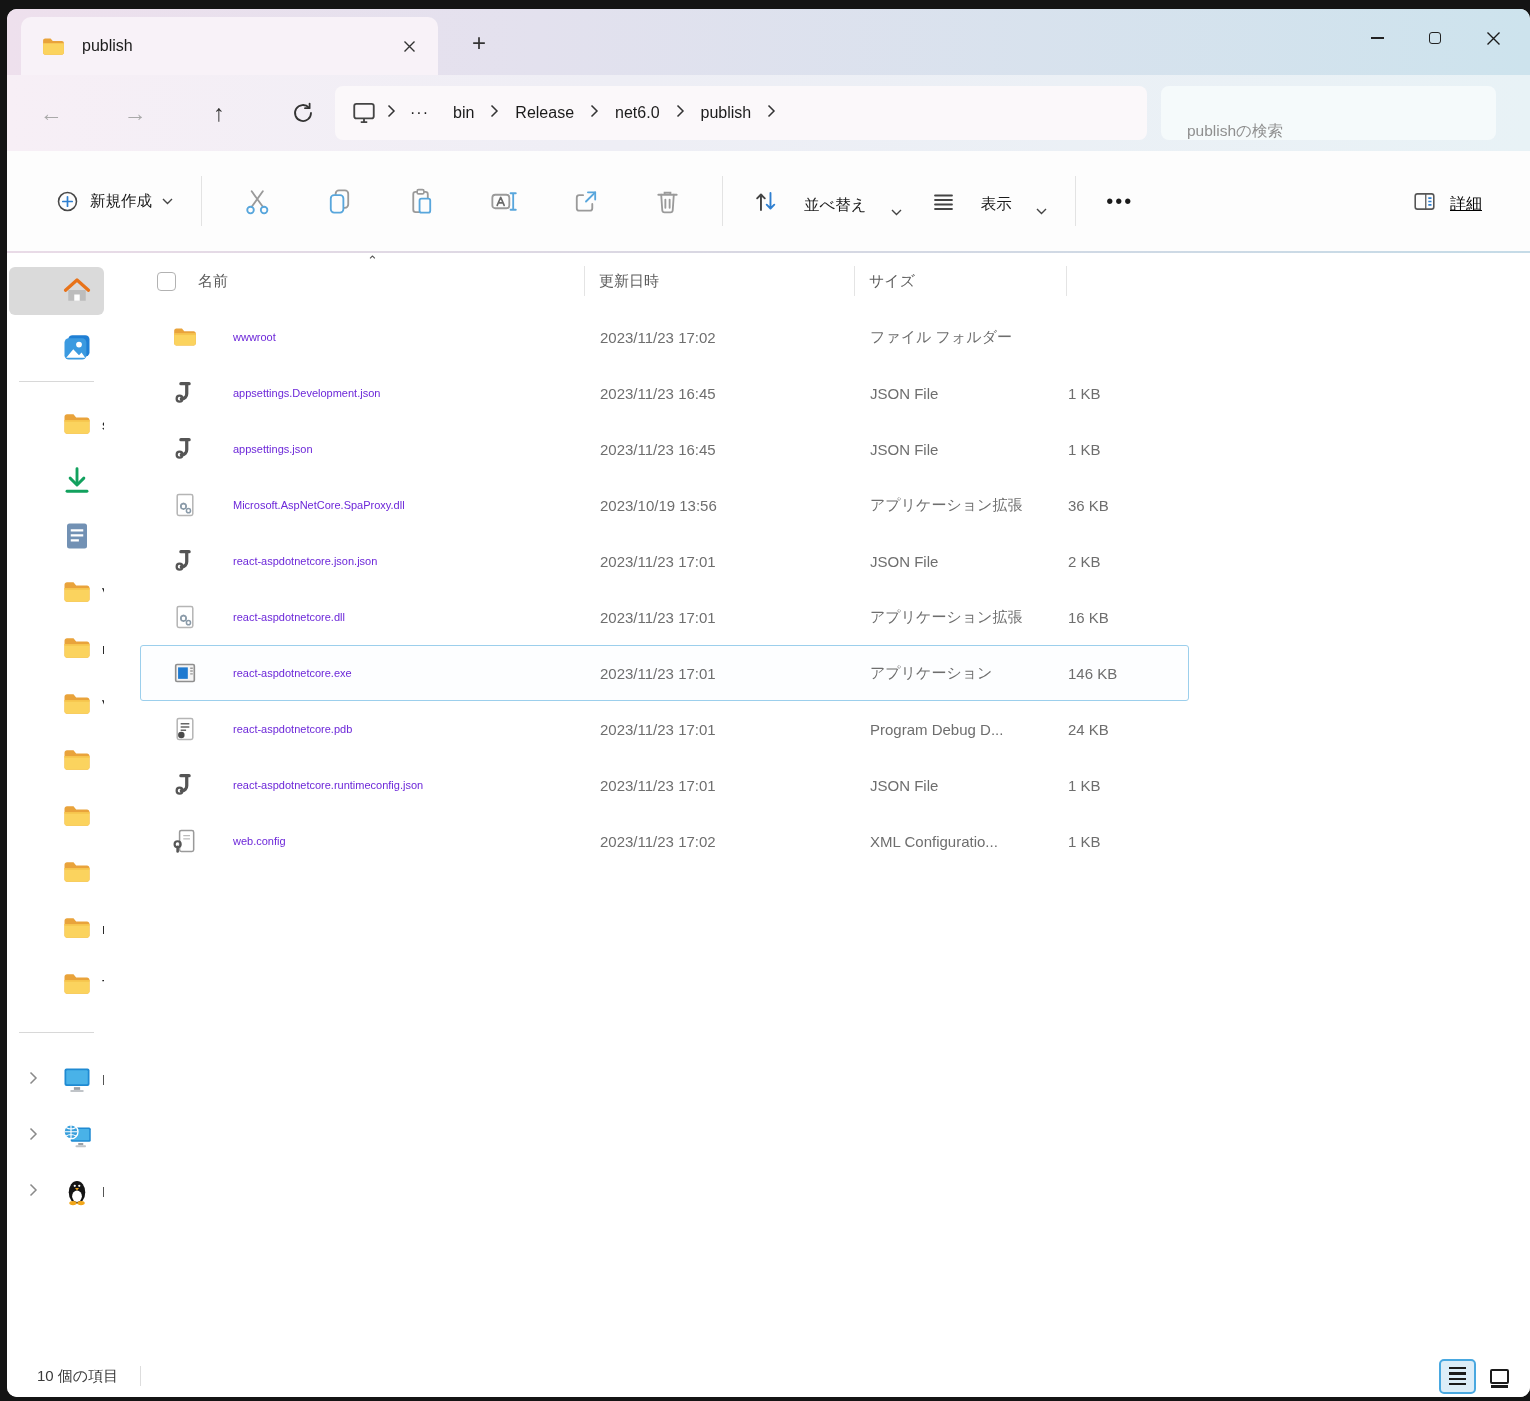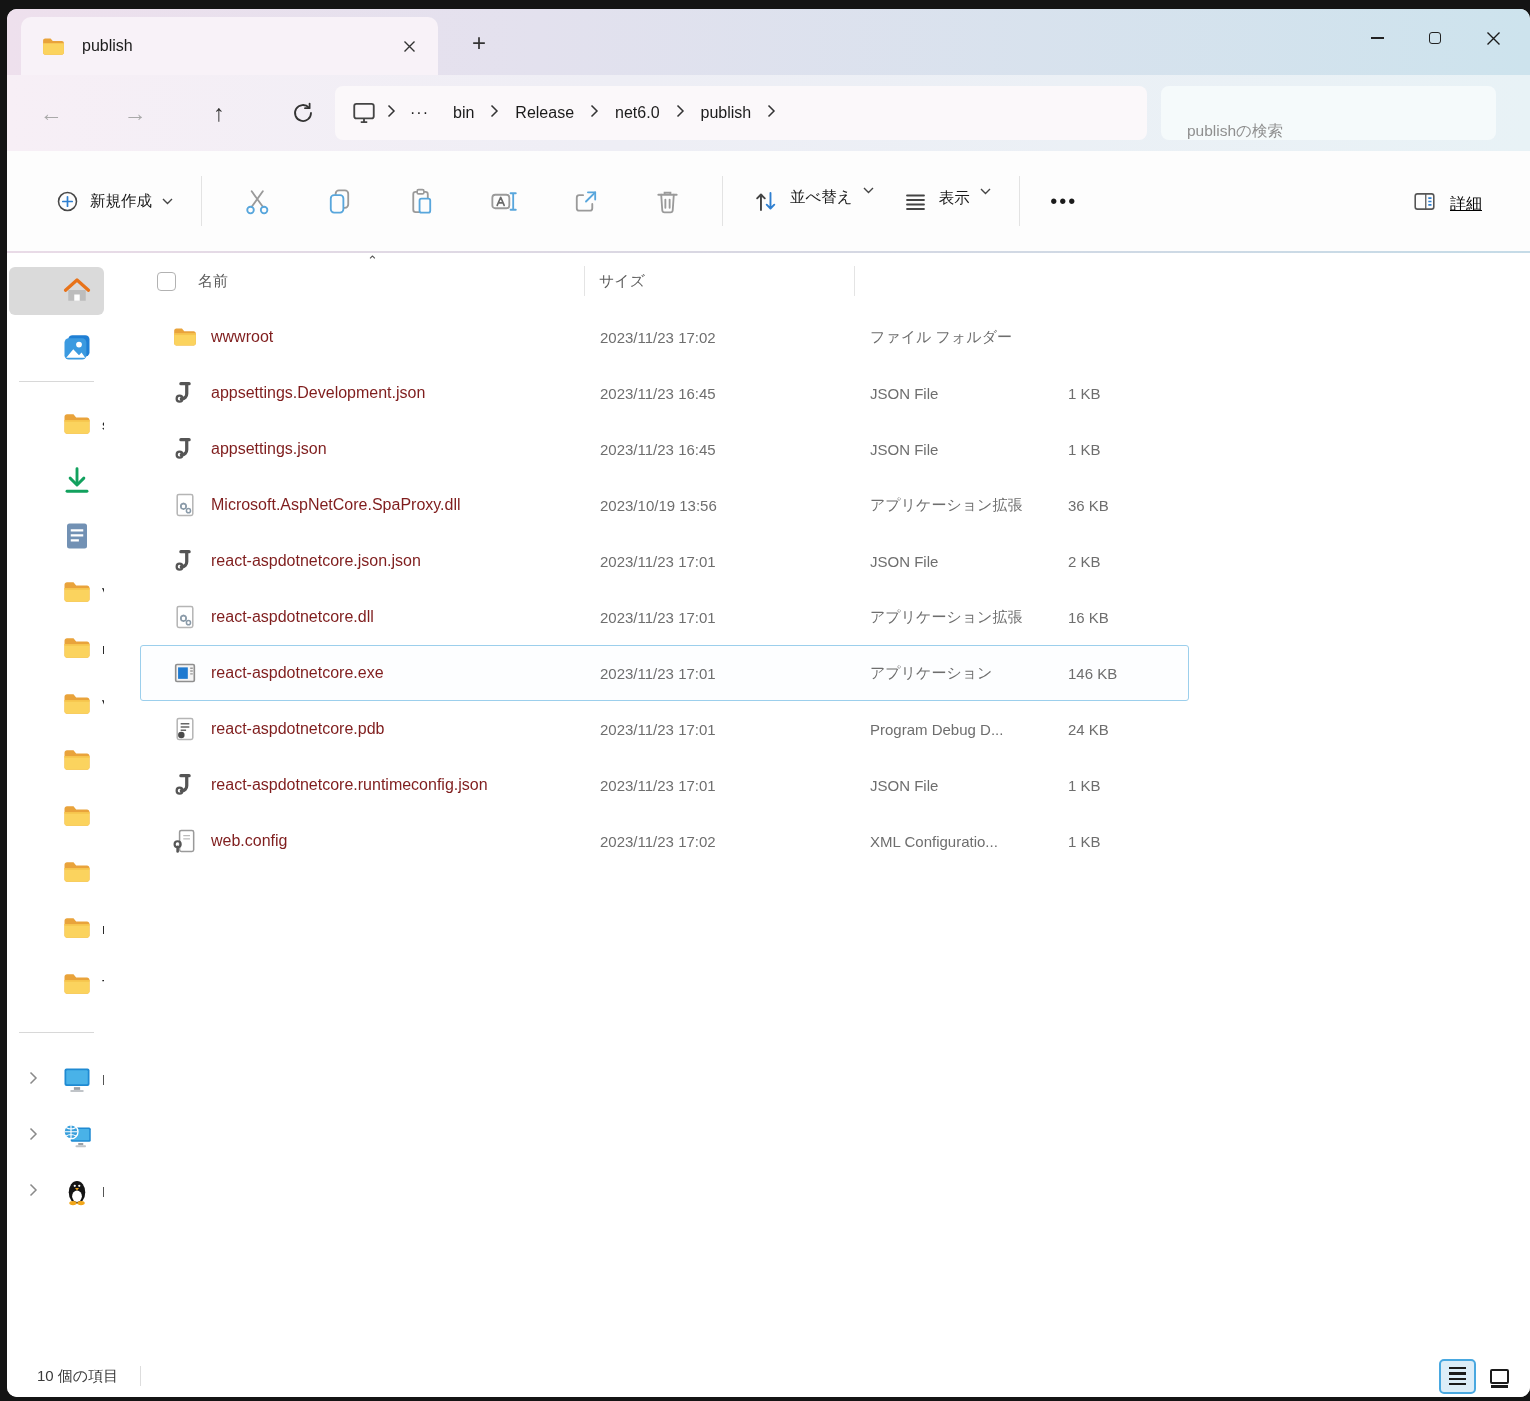--- a/index.html
+++ b/index.html
@@ -29,21 +29,21 @@
   .searchbox input { border:none; outline:none; background:transparent; width:100%; padding:0 20px 0 26px; font-size:15.5px; color:#333; font-family:inherit;margin-top:35px; }
   .searchbox input::placeholder { color:#8f8f8f; opacity:1; }
 
   
   .toolbar { height:100px; background:#fdfdfd; display:flex; align-items:center; padding-left:34px; flex:none; }
   .toolbar-sep { height:2px; flex:none; background:linear-gradient(90deg,#e9dbe7 0%,#d9d7e2 45%,#c5dbe7 100%); }
   .tb-new { display:flex; align-items:center; gap:10px; padding:10px 14px; border-radius:6px; }
   .tb-new-label { font-size:15.5px; color:#1b1b1b; }
   .tb-divider { width:1px; height:50px; background:#e3e3e3; margin:0 14px; flex:none; }
   .tbtn { width:82px; height:66px; display:flex; align-items:center; justify-content:center; border-radius:6px; flex:none; }
-  .tb-text { display:flex; align-items:flex-start; gap:10px; padding:10px 14px; border-radius:6px; flex:none; }
+  .tb-text { display:flex; align-items:flex-end; gap:24px; padding:10px 14px; border-radius:6px; flex:none; }
   .tb-text span.lbl { font-size:15.5px; color:#1b1b1b; }
   .tb-more { width:60px; height:60px; display:flex; align-items:center; justify-content:center; font-size:20px; letter-spacing:2px; color:#1b1b1b; border-radius:6px; }
   .tb-spacer { flex:1; }
   .tb-details { display:flex; align-items:flex-end; gap:12px; padding:10px 14px; margin-right:34px; border-radius:6px;text-decoration:underline; }
   .chev-down { flex:none; }
 
   
   .main { flex:1; display:flex; background:#fff; overflow:hidden; }
 
   
@@ -62,21 +62,21 @@
   .lheader { color:#5c5c5c; font-size:15px; position:relative; }
   .lheader .hcell { display:flex; align-items:center; height:100%; position:relative; }
   .hdiv { position:absolute; right:0; top:13px; height:30px; width:1px; background:#e4e4e4; }
   .hname { padding-left:17px; gap:22px; }
   .hdate,.htype,.hsize { padding-left:14px; }
   .checkbox { width:19px; height:19px; border:1.5px solid #b2b2b2; border-radius:4px; background:#fff; flex:none; }
   .frow { border:1px solid transparent; border-radius:3px; }
   .frow.selected { border-color:#9ccfec; background:#fdfeff; }
   .fname { display:flex; align-items:center; padding-left:31px; gap:13px; overflow:hidden; }
   .fname .ficon { width:26px; height:26px; flex:none; }
-  .fname .ntext { font-size:16px; color:#7f1d1d; white-space:nowrap; }
+  .fname .ntext { font-size:11px; color:#6d28d9; white-space:nowrap;margin-left:22px; }
   .fdate,.ftype { font-size:15px; color:#6e6e6e; padding-left:14px; white-space:nowrap; }
   .fsize { font-size:15px; color:#6e6e6e; text-align:left; padding-right:10px; white-space:nowrap; }
 
   
   .statusbar { height:42px; flex:none; background:#fff; display:flex; align-items:center; padding:0 12px 0 30px; }
   .status-text { font-size:15px; color:#3a3a3a; }
   .status-div { width:1px; height:20px; background:#ddd; margin-left:22px; }
   .status-spacer { flex:1; }
   .viewtoggle { width:37px; height:35px; border-radius:5px; display:flex; align-items:center; justify-content:center; margin-left:5px; }
   .viewtoggle.active { background:#dcedf8; border:2px solid #49a8e0; }
@@ -402,20 +402,24 @@
           <span class="slabel">L</span>
         </div>
     </div>
 
     <div class="filepane">
       <div class="sort-caret">⌃</div>
       <div class="lrow lheader">
         <div class="hcell hname">
             <span class="checkbox"></span>
             <span>名前</span>
+            <span class="hdiv"></span>
+          </div>
+        <div class="hcell hdate">
+            <span>更新日時</span>
             <span class="hdiv"></span>
           </div>
         <div class="hcell hsize">
             <span>サイズ</span>
             <span class="hdiv"></span>
           </div>
       </div>
 
       <div class="lrow frow">
           <div class="fname">

